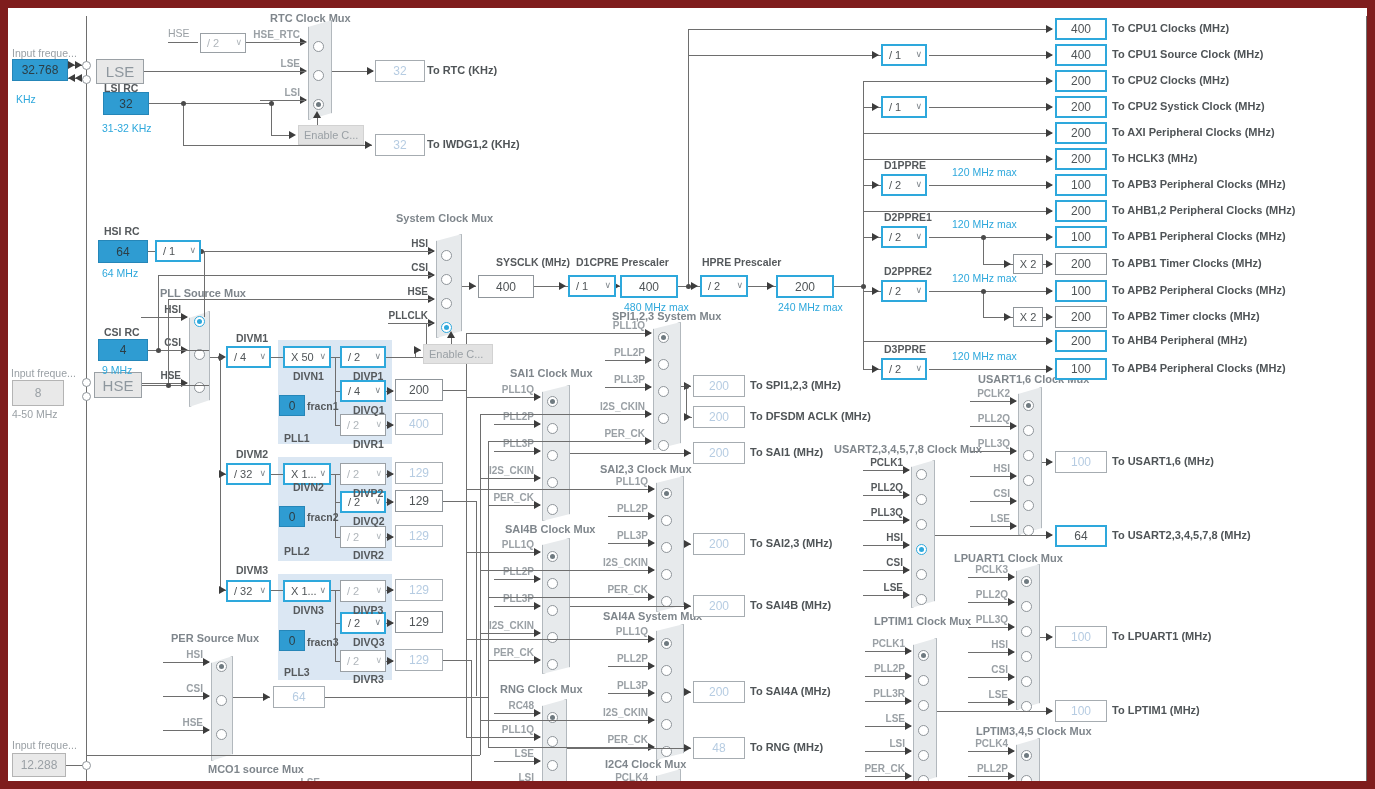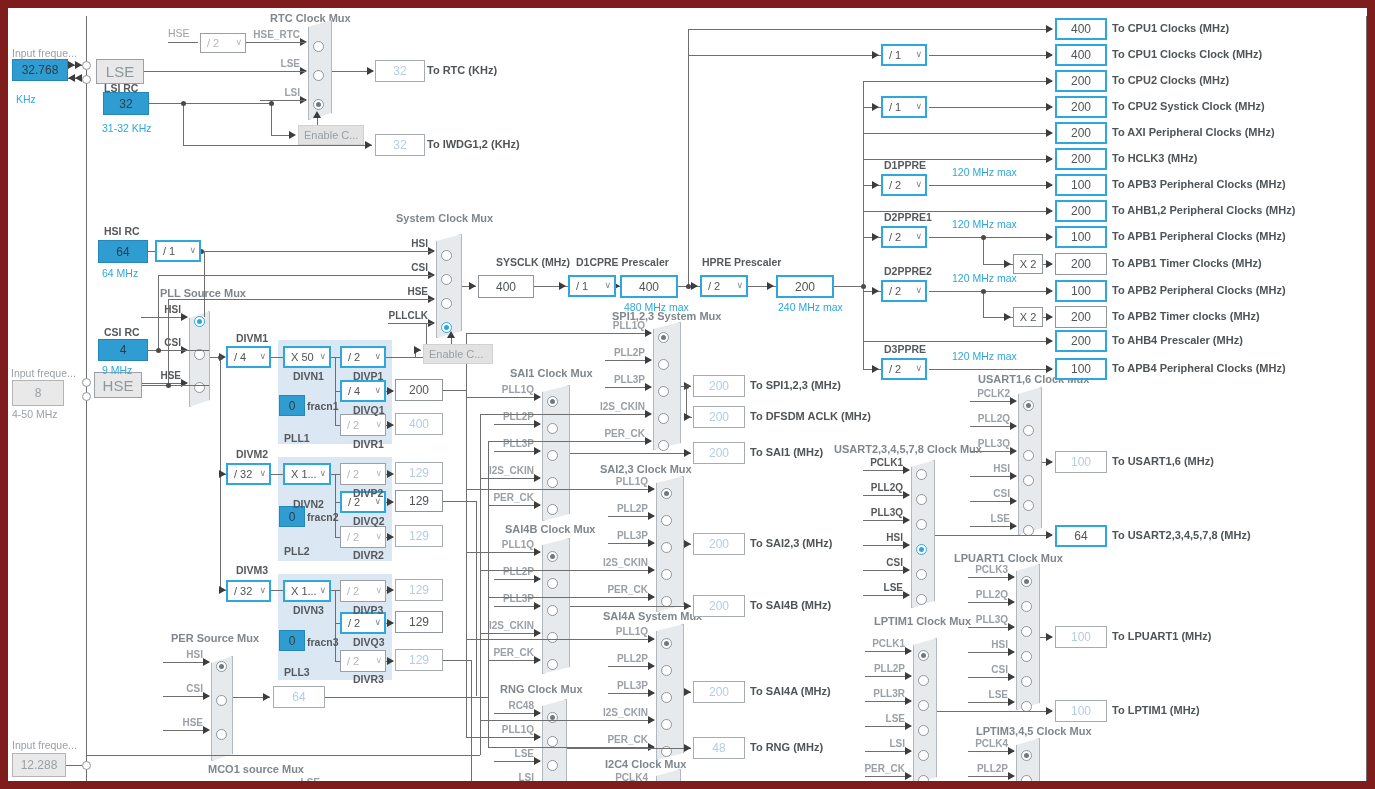--- a/index.html
+++ b/index.html
@@ -773,21 +773,21 @@
     <div class="lab d" style="left: 688px; top: 248px; padding-left: 6px;">HPRE Prescaler</div>
     <div class="lab b" style="left: 770px; top: 293px;">240 MHz max</div>
     <div class="lab d" style="left: 228px; top: 324px;">DIVM1</div>
     <div class="lab d" style="left: 285px; top: 362px;">DIVN1</div>
     <div class="lab d" style="left: 345px; top: 362px;">DIVP1</div>
     <div class="lab d" style="left: 345px; top: 396px;">DIVQ1</div>
     <div class="lab d" style="left: 299px; top: 392px;">fracn1</div>
     <div class="lab d" style="left: 345px; top: 430px;">DIVR1</div>
     <div class="lab d" style="left: 276px; top: 424px;">PLL1</div>
     <div class="lab d" style="left: 228px; top: 440px;">DIVM2</div>
-    <div class="lab d" style="left: 285px; top: 490px;">DIVN2</div>
+    <div class="lab d" style="left: 285px; top: 473px;">DIVN2</div>
     <div class="lab d" style="left: 345px; top: 479px;">DIVP2</div>
     <div class="lab d" style="left: 345px; top: 507px;">DIVQ2</div>
     <div class="lab d" style="left: 299px; top: 503px;">fracn2</div>
     <div class="lab d" style="left: 345px; top: 541px;">DIVR2</div>
     <div class="lab d" style="left: 276px; top: 537px;">PLL2</div>
     <div class="lab d" style="left: 228px; top: 556px;">DIVM3</div>
     <div class="lab d" style="left: 285px; top: 596px;">DIVN3</div>
     <div class="lab d" style="left: 345px; top: 596px;">DIVP3</div>
     <div class="lab d" style="left: 345px; top: 628px;">DIVQ3</div>
     <div class="lab d" style="left: 299px; top: 628px;">fracn3</div>
@@ -802,32 +802,32 @@
     <div class="lab o" style="left: 742px; top: 733px;">To RNG (MHz)</div>
     <div class="lab d" style="left: 876px; top: 151px;">D1PPRE</div>
     <div class="lab b" style="left: 944px; top: 158px;">120 MHz max</div>
     <div class="lab d" style="left: 876px; top: 203px;">D2PPRE1</div>
     <div class="lab b" style="left: 944px; top: 210px;">120 MHz max</div>
     <div class="lab d" style="left: 876px; top: 257px;">D2PPRE2</div>
     <div class="lab b" style="left: 944px; top: 264px;">120 MHz max</div>
     <div class="lab d" style="left: 876px; top: 335px;">D3PPRE</div>
     <div class="lab b" style="left: 944px; top: 342px;">120 MHz max</div>
     <div class="lab o" style="left: 1104px; top: 14px;">To CPU1 Clocks (MHz)</div>
-    <div class="lab o" style="left: 1104px; top: 40px;">To CPU1 Clocks Clock (MHz)</div>
+    <div class="lab o" style="left: 1104px; top: 40px;">To CPU1 Source Clock (MHz)</div>
     <div class="lab o" style="left: 1104px; top: 66px;">To CPU2 Clocks (MHz)</div>
     <div class="lab o" style="left: 1104px; top: 92px;">To CPU2 Systick Clock (MHz)</div>
     <div class="lab o" style="left: 1104px; top: 118px;">To AXI Peripheral Clocks (MHz)</div>
     <div class="lab o" style="left: 1104px; top: 144px;">To HCLK3 (MHz)</div>
     <div class="lab o" style="left: 1104px; top: 170px;">To APB3 Peripheral Clocks (MHz)</div>
     <div class="lab o" style="left: 1104px; top: 196px;">To AHB1,2 Peripheral Clocks (MHz)</div>
     <div class="lab o" style="left: 1104px; top: 222px;">To APB1 Peripheral Clocks (MHz)</div>
     <div class="lab o" style="left: 1104px; top: 249px;">To APB1 Timer Clocks (MHz)</div>
     <div class="lab o" style="left: 1104px; top: 276px;">To APB2 Peripheral Clocks (MHz)</div>
     <div class="lab o" style="left: 1104px; top: 302px;">To APB2 Timer clocks (MHz)</div>
-    <div class="lab o" style="left: 1104px; top: 326px;">To AHB4 Prescaler (MHz)</div>
+    <div class="lab o" style="left: 1104px; top: 326px;">To AHB4 Peripheral (MHz)</div>
     <div class="lab o" style="left: 1104px; top: 354px;">To APB4 Peripheral Clocks (MHz)</div>
     <div class="lab o" style="left: 1104px; top: 447px;">To USART1,6 (MHz)</div>
     <div class="lab o" style="left: 1104px; top: 521px;">To USART2,3,4,5,7,8 (MHz)</div>
     <div class="lab o" style="left: 1104px; top: 622px;">To LPUART1 (MHz)</div>
     <div class="lab o" style="left: 1104px; top: 696px;">To LPTIM1 (MHz)</div>
     <div class="lab g" style="left: 4px; top: 731px;">Input freque...</div>
     <div class="lab g" style="left: 6px; top: 771px;">MHz</div>
   </div>
 
 </body></html>

